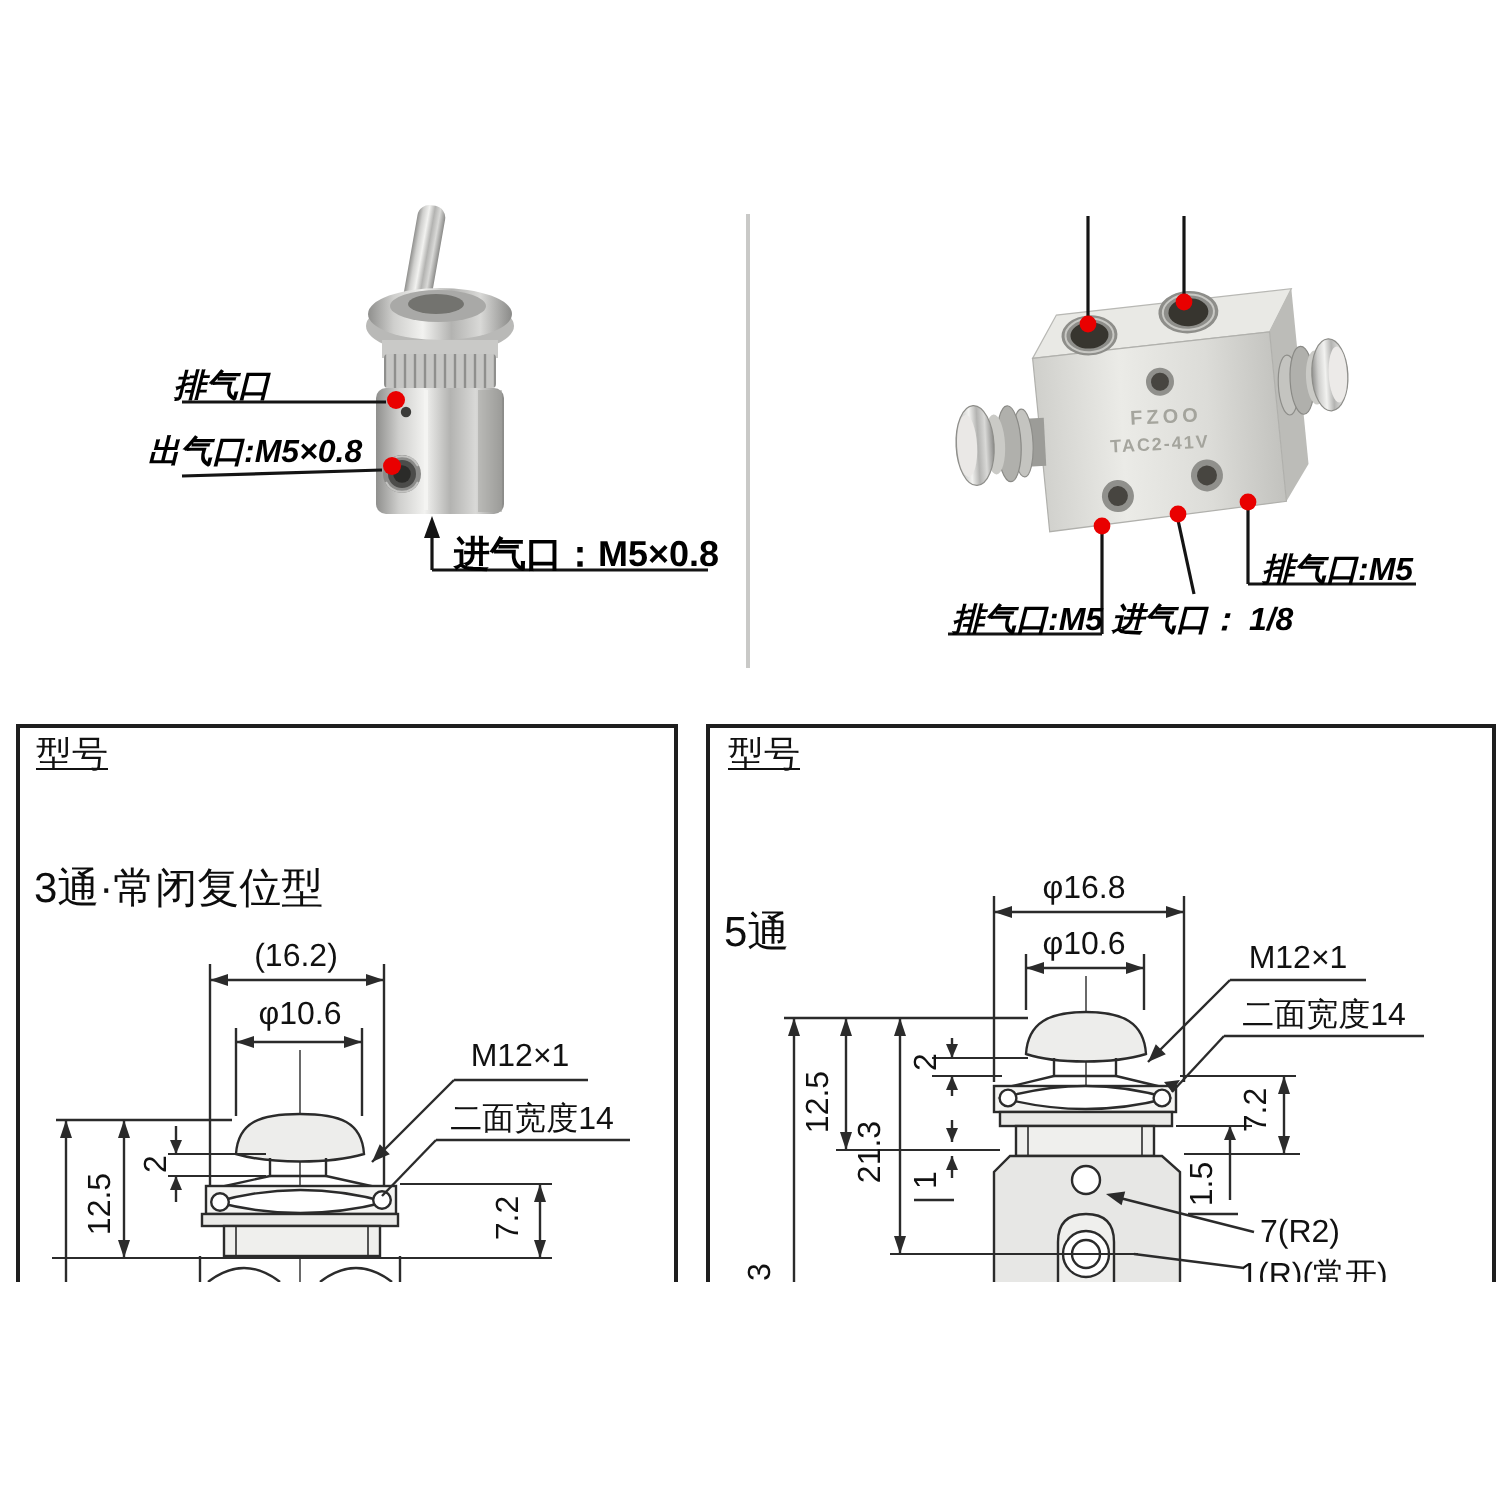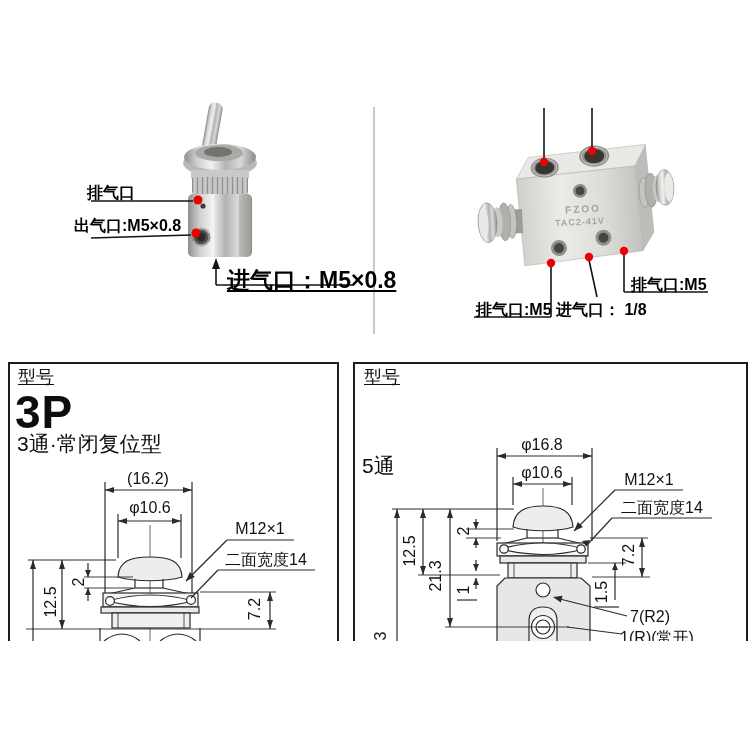--- a/index.html
+++ b/index.html
@@ -5,22 +5,22 @@
   html,body{margin:0;padding:0;background:#fff;}
   .page{position:relative;width:750px;height:750px;background:#fff;overflow:hidden;
         font-family:"Liberation Sans","DejaVu Sans",sans-serif;}
   .content{position:absolute;left:0;top:0;width:750px;height:641px;overflow:hidden;}
   .panel{position:absolute;top:362px;height:279px;border:2.5px solid #1e1e1e;border-bottom:none;
          box-sizing:border-box;background:#fff;}
   .panel-left{left:8px;width:331px;}
   .panel-right{left:353px;width:395px;}
   .art{position:absolute;left:0;top:0;z-index:3;pointer-events:none;}
   .txt{position:absolute;z-index:4;white-space:nowrap;color:#000;}
-  .lbl{font-weight:bold;font-size:16px;}
-  .lbl-big{font-weight:bold;font-size:23px;text-decoration:underline;}
+  .lbl{font-weight:bold;font-size:16px;font-style:italic;}
+  .lbl-big{font-weight:bold;font-size:18px;}
   .dim{font-size:16px;color:#111;transform:translate(-50%,-50%);}
   .dim.vert{transform:translate(-50%,-50%) rotate(-90deg);}
   .model-label{font-size:18px;color:#111;text-decoration:underline;}
   .model{font-size:46px;font-weight:bold;line-height:1;letter-spacing:1px;color:#0d0d0d;}
   .subtitle{font-size:21px;color:#0d0d0d;}
   .engrave{font-size:10px;color:#9a9a92;letter-spacing:2px;transform:translate(-50%,-50%) rotate(-3deg);
            font-weight:bold;opacity:.85;}
   .engrave2{font-size:9px;letter-spacing:1px;}
 </style>
 </head>
@@ -284,21 +284,20 @@
     <span class="txt lbl" style="left:74px;top:216px">出气口:M5×0.8</span>
     <span class="txt lbl-big" style="left:227px;top:265px;position:absolute;z-index:4">进气口：M5×0.8</span>
 
     <span class="txt engrave" style="left:583px;top:209px">FZOO</span>
     <span class="txt engrave engrave2" style="left:580px;top:222px">TAC2-41V</span>
     <span class="txt lbl" style="left:476px;top:300px">排气口:M5</span>
     <span class="txt lbl" style="left:556px;top:300px">进气口： 1/8</span>
     <span class="txt lbl" style="left:631px;top:275px">排气口:M5</span>
 
     <span class="txt model-label" style="left:18px;top:365px">型号</span>
-    <span class="txt model" style="left:15px;top:389px">3P</span>
     <span class="txt subtitle" style="left:17px;top:430px">3通·常闭复位型</span>
 
     <span class="txt dim" style="left:148px;top:479px">(16.2)</span>
     <span class="txt dim" style="left:150px;top:508px">φ10.6</span>
     <span class="txt dim" style="left:260px;top:529px">M12×1</span>
     <span class="txt dim" style="left:266px;top:560px">二面宽度14</span>
     <span class="txt dim vert" style="left:51px;top:602px">12.5</span>
     <span class="txt dim vert" style="left:79px;top:582px">2</span>
     <span class="txt dim vert" style="left:255px;top:609px">7.2</span>
 

